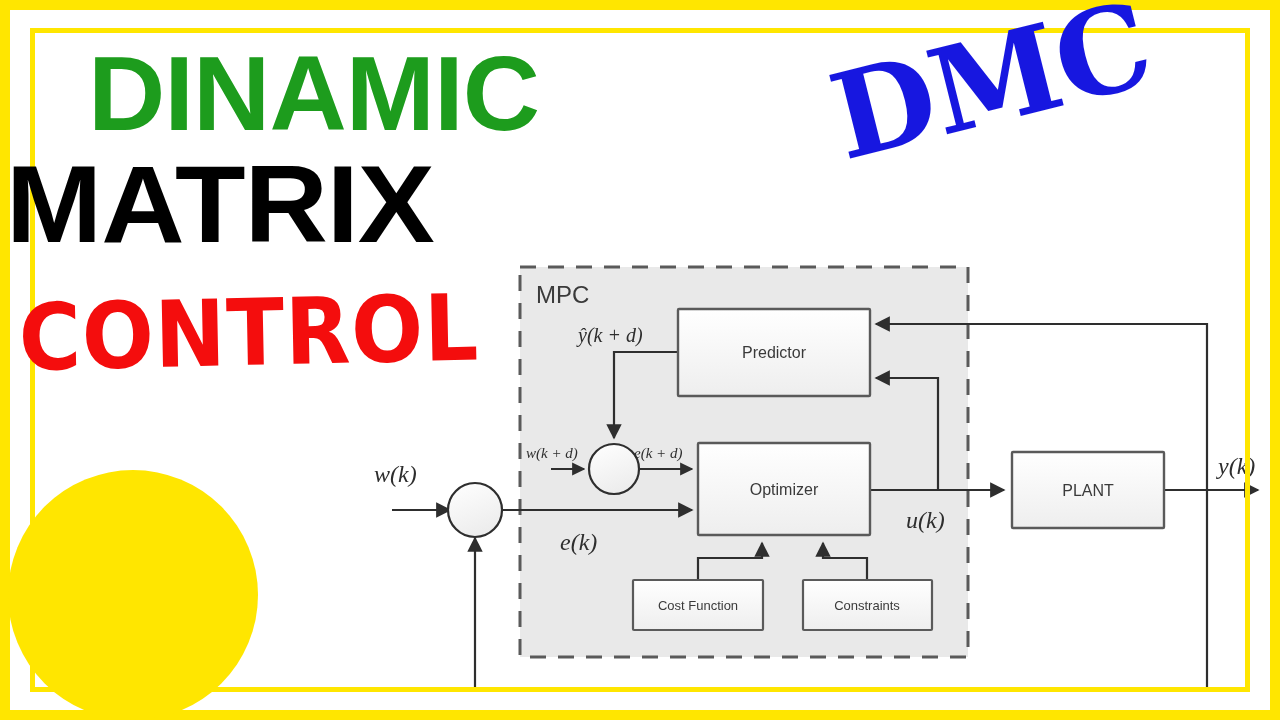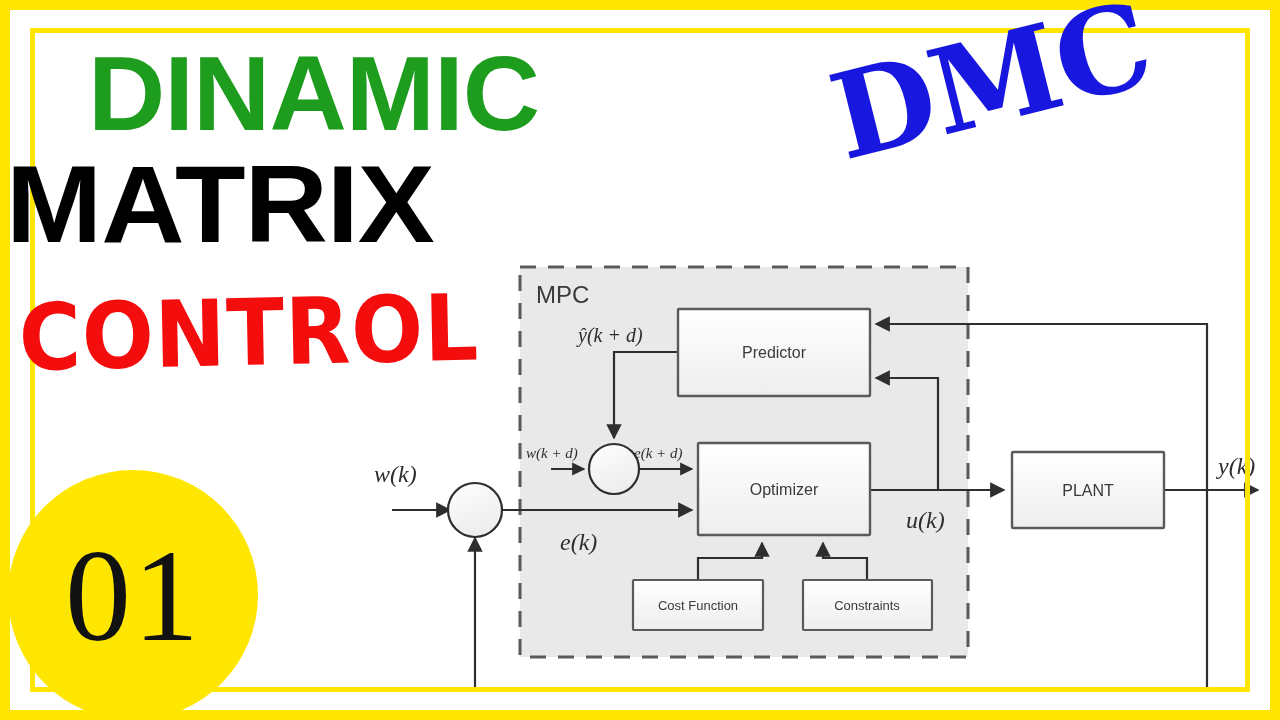--- a/index.html
+++ b/index.html
@@ -209,15 +209,14 @@
   <div class="frame-inner"></div>
   <div class="frame-outer"></div>
 
   <div class="word" id="w-dinamic">DINAMIC</div>
   <div class="word" id="w-matrix">MATRIX</div>
   <div class="word" id="w-control">CONTROL</div>
 
   <div id="w-dmc">DMC</div>
 
   <div id="badge-circle"></div>
-  <div id="badge-num">01</div>
 
 </div>
 
 </body></html>

